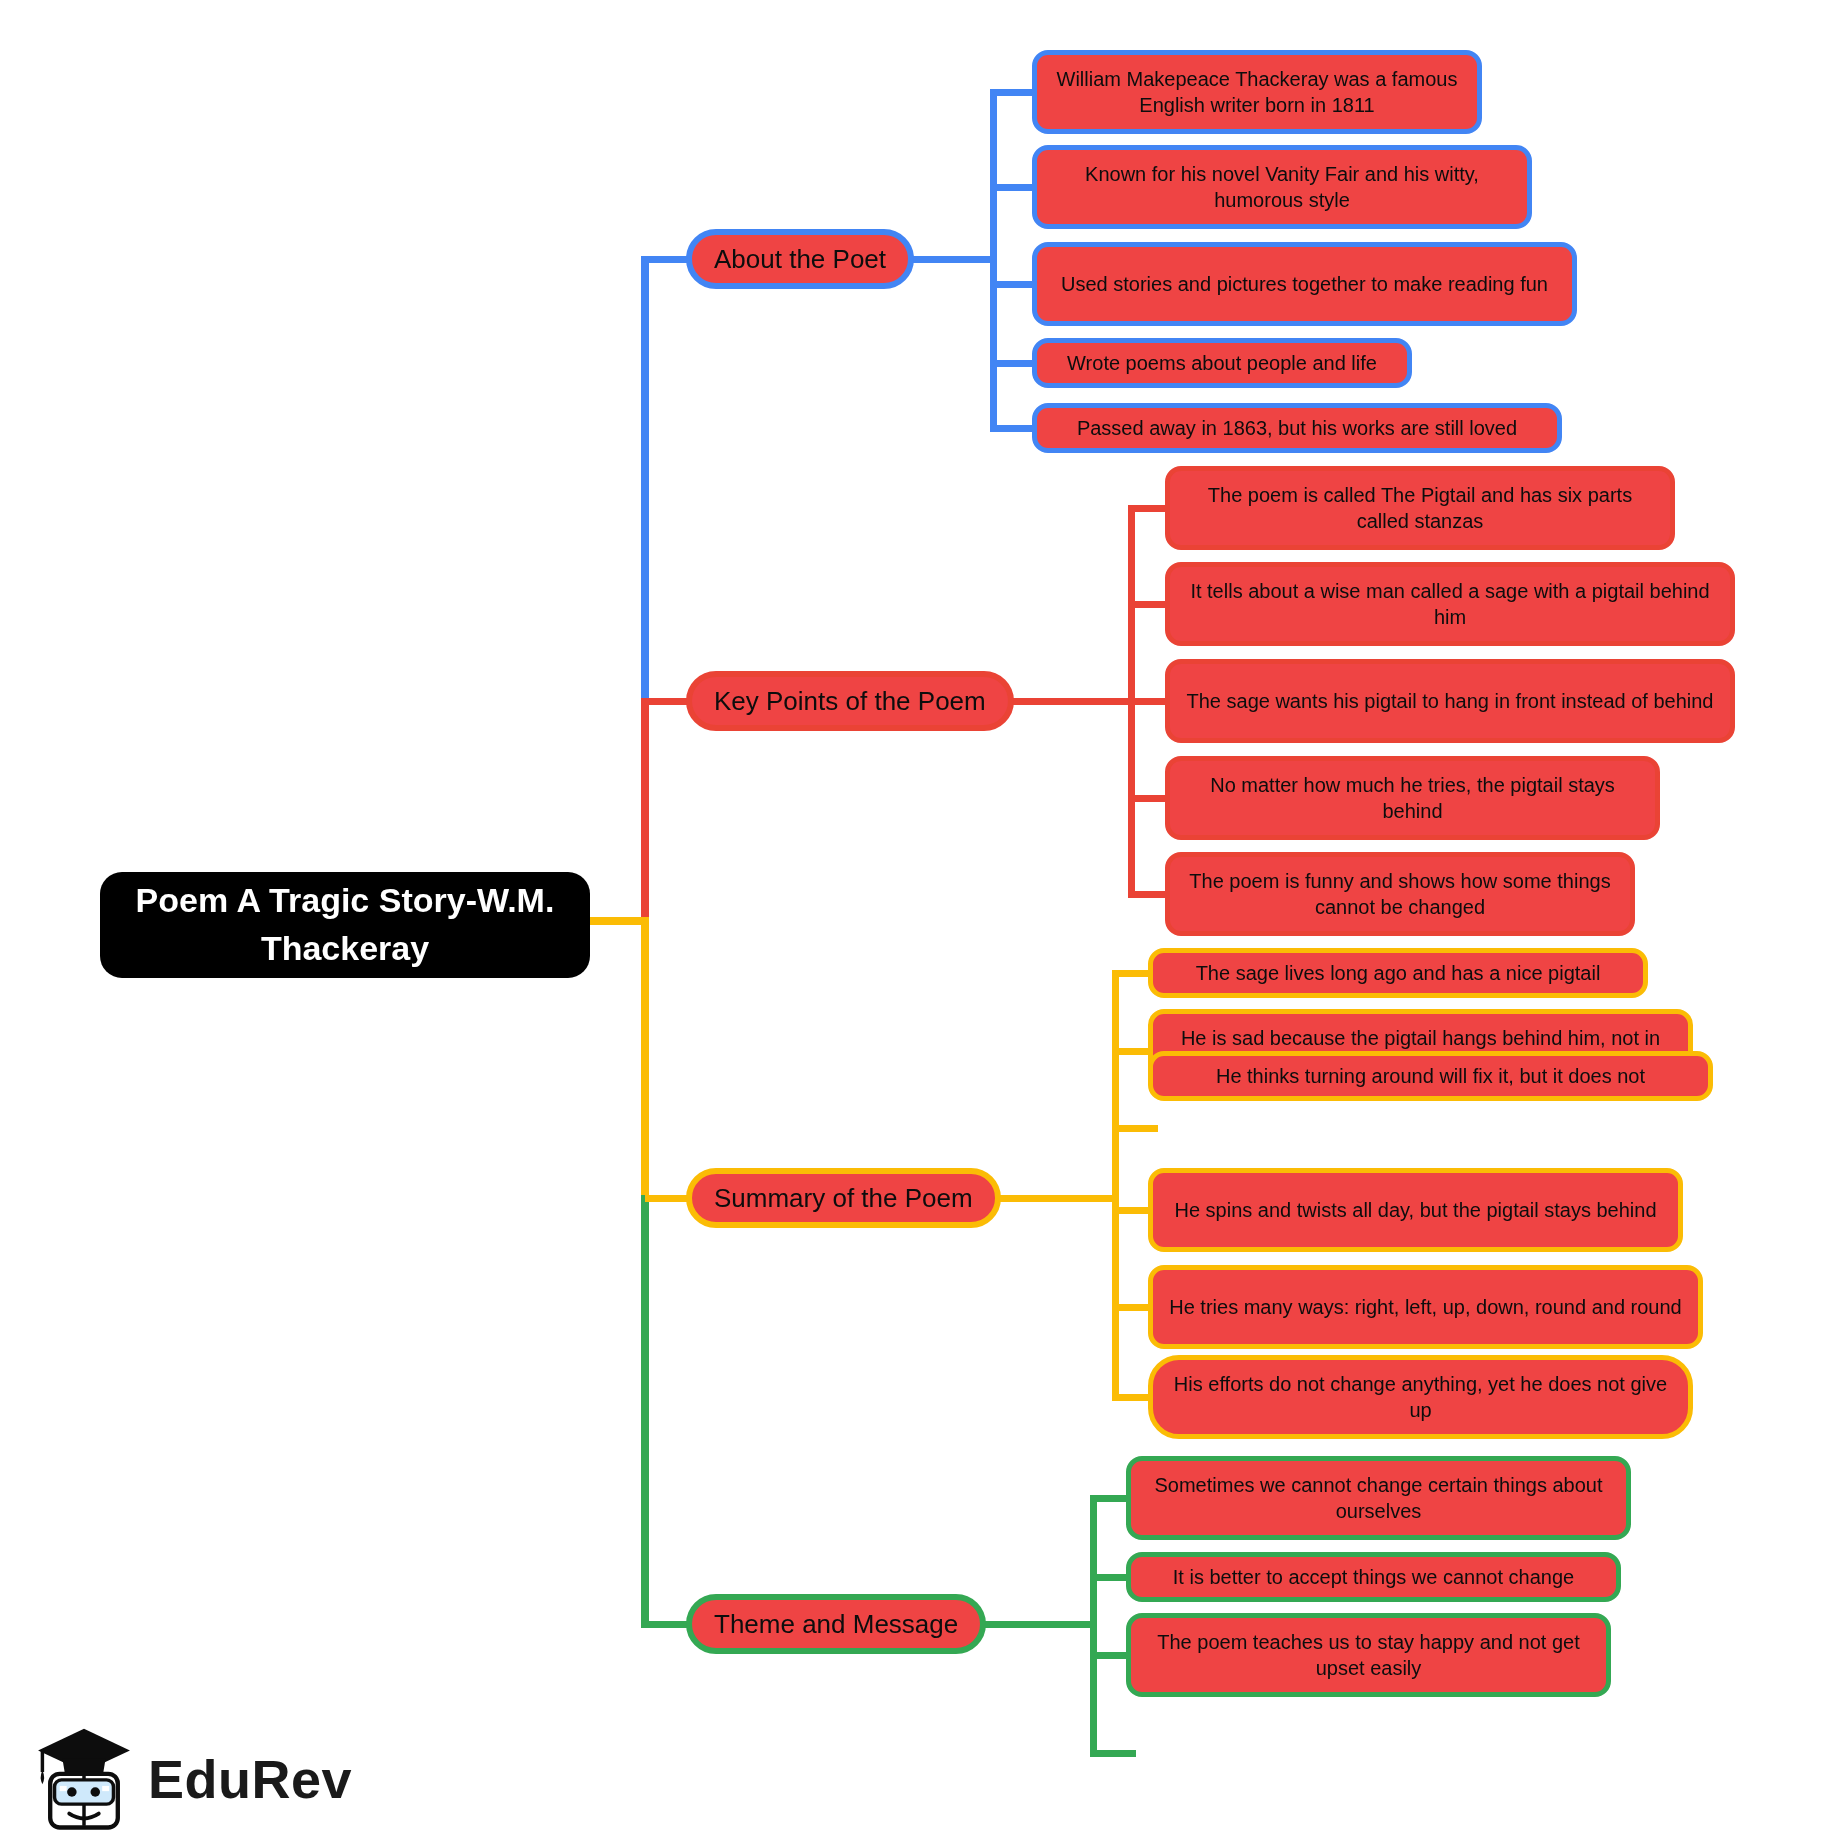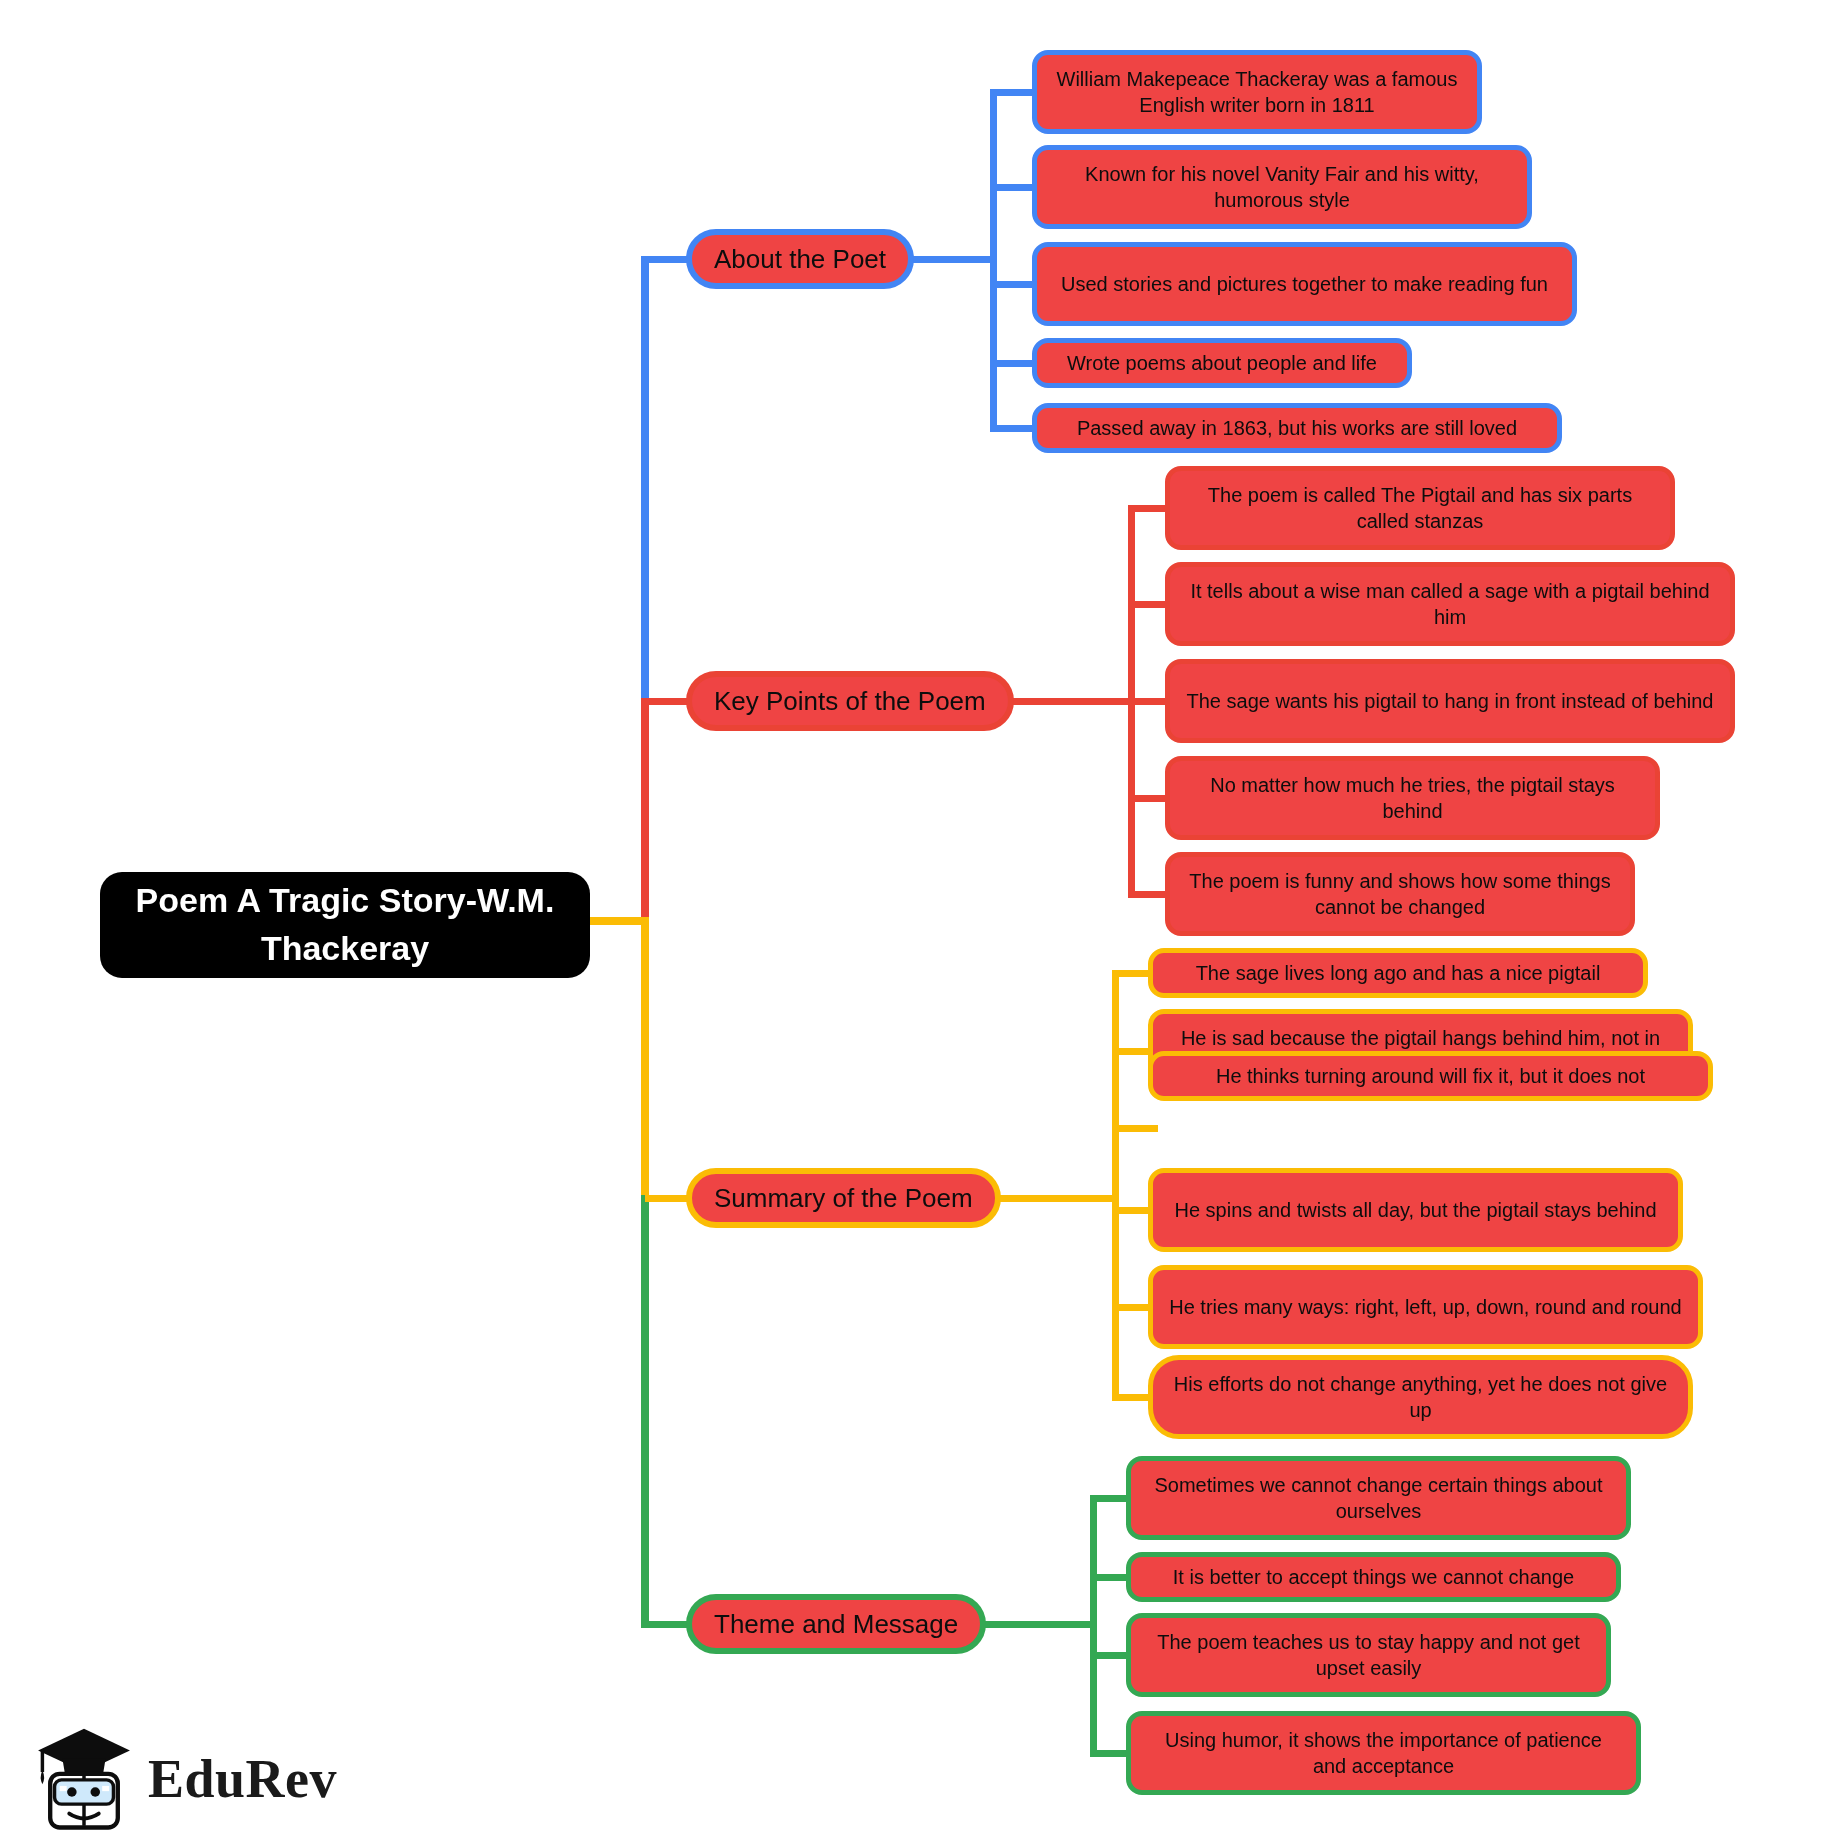--- a/index.html
+++ b/index.html
@@ -28,21 +28,21 @@
     height:60px;padding:0 22px;
   }
   .child{
     border:5px solid #888;border-radius:16px;
     font-size:20px;line-height:1.3;padding:4px 15px;
   }
   .h2{height:84px;}
   .h1{height:50px;}
   .logo{
     position:absolute;left:36px;top:1727px;z-index:2;
-    display:flex;align-items:center;gap:16px;font-family:Liberation Serif, serif;
+    display:flex;align-items:center;gap:16px;
   }
   .brand{
     font-size:54px;font-weight:bold;color:#1a1a1a;letter-spacing:0.5px;
   }
 </style>
 </head>
 <body>
 
 <div class="canvas">
 
@@ -109,21 +109,20 @@
   <div class="node child h1" style="left: 1148px; top: 948px; width: 500px; border-color: rgb(251, 188, 5);">The sage lives long ago and has a nice pigtail</div>
   <div class="node child h2" style="left: 1148px; top: 1009px; width: 545px; border-color: rgb(251, 188, 5);">He is sad because the pigtail hangs behind him, not in front</div>
   <div class="node child h1" style="left: 1148px; top: 1051px; width: 565px; border-color: rgb(251, 188, 5);">He thinks turning around will fix it, but it does not</div>
   <div class="node child h2" style="left: 1148px; top: 1168px; width: 535px; border-color: rgb(251, 188, 5);">He spins and twists all day, but the pigtail stays behind</div>
   <div class="node child h2" style="left: 1148px; top: 1265px; width: 555px; border-color: rgb(251, 188, 5);">He tries many ways: right, left, up, down, round and round</div>
   <div class="node child h2" style="left: 1148px; top: 1355px; width: 545px; border-color: rgb(251, 188, 5); border-radius: 31px;">His efforts do not change anything, yet he does not give up</div>
 
   <div class="node child h2" style="left: 1126px; top: 1456px; width: 505px; border-color: rgb(52, 168, 83);">Sometimes we cannot change certain things about ourselves</div>
   <div class="node child h1" style="left: 1126px; top: 1552px; width: 495px; border-color: rgb(52, 168, 83);">It is better to accept things we cannot change</div>
   <div class="node child h2" style="left: 1126px; top: 1613px; width: 485px; border-color: rgb(52, 168, 83);">The poem teaches us to stay happy and not get upset easily</div>
-  <div class="node child h2" style="left: 1126px; top: 1711px; width: 515px; border-color: rgb(52, 168, 83);">Using humor, it shows the importance of patience and acceptance</div>
 
   <div class="logo">
     <svg width="96" height="104" viewBox="0 0 110 120">
 
       <path d="M7,27 L7,52" stroke="#0d0d0d" stroke-width="4" fill="none"></path>
       <path d="M7,50 q-4,9 0,16 q4,-7 0,-16" fill="#0d0d0d"></path>
 
       <polygon points="55,2 108,27 55,52 2,27" fill="#0d0d0d"></polygon>
       <path d="M30,36 L80,36 L76,60 L34,60 Z" fill="#0d0d0d"></path>
 

